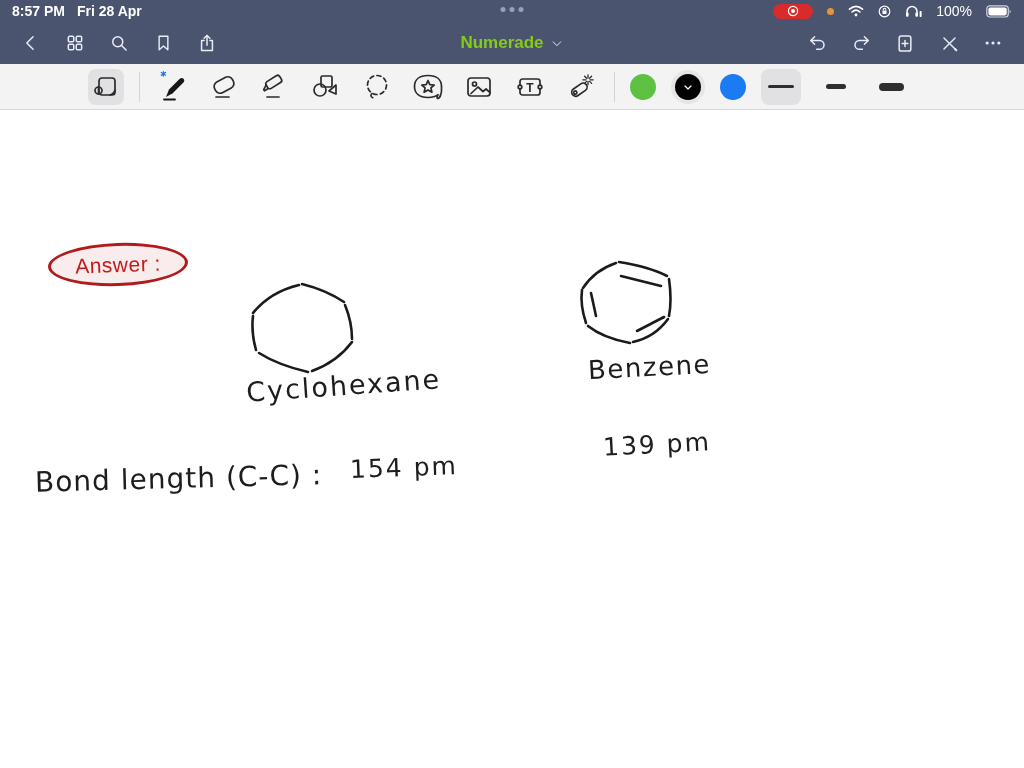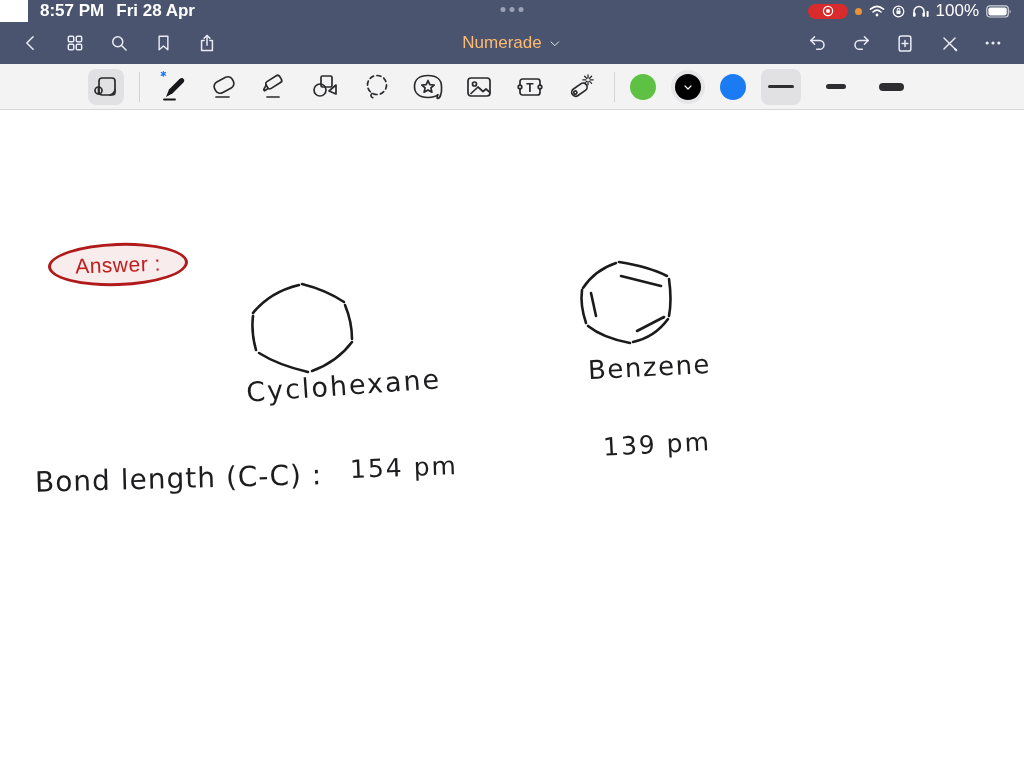--- a/index.html
+++ b/index.html
@@ -3,41 +3,41 @@
 <meta charset="utf-8">
 <style>
   * { margin:0; padding:0; box-sizing:border-box; }
   html,body { width:1024px; height:768px; overflow:hidden; background:#fff;
               font-family:"Liberation Sans", sans-serif; }
 
   
   .status-bar {
     height:22px; background:#4b546f; color:#fff;
     display:flex; align-items:center; justify-content:space-between;
-    padding:0 12px; font-size:17px; font-weight:600;margin-left:28px;
+    padding:0 12px; font-size:14px; font-weight:600;
   }
   .status-left { display:flex; gap:12px; align-items:center; }
   .status-center { position:absolute; left:50%; top:7px; transform:translateX(-50%);
     display:flex; gap:4px; }
   .status-center i { width:5px; height:5px; border-radius:50%; background:#9aa1b5; }
-  .status-right { display:flex; align-items:center; gap:7px; }
+  .status-right { display:flex; align-items:center; gap:14px; }
   .record-pill { width:40px; height:15px; border-radius:8px; background:#d92b2b;
     display:flex; align-items:center; justify-content:center; }
   .mic-dot { width:7px; height:7px; border-radius:50%; background:#e8923a; }
   .battery-txt { font-weight:500; }
 
   .nav-bar {
     height:42px; background:#4b546f; display:flex; align-items:center;
     justify-content:space-between; padding:0 14px; position:relative;
   }
   .nav-group { display:flex; align-items:center; gap:10px; }
   .nav-btn { width:34px; height:32px; display:flex; align-items:center;
     justify-content:center; border-radius:6px; cursor:pointer; }
   .nav-title { position:absolute; left:50%; top:50%; transform:translate(-50%,-50%);
-    color:#fdba74; font-size:17px; font-weight:400; display:flex; align-items:center; gap:7px;
+    color:#84cc16; font-size:17px; font-weight:700; display:flex; align-items:center; gap:7px;
     cursor:pointer; }
   .nav-icon { stroke:#e9ecf5; fill:none; stroke-width:1.8; stroke-linecap:round;
     stroke-linejoin:round; }
 
   
   .toolbar {
     height:46px; background:#f3f3f4; border-bottom:1px solid #d7d7d9;
     display:flex; align-items:center; padding-left:88px; gap:15px;
   }
   .tool { width:36px; height:36px; display:flex; align-items:center; justify-content:center;

